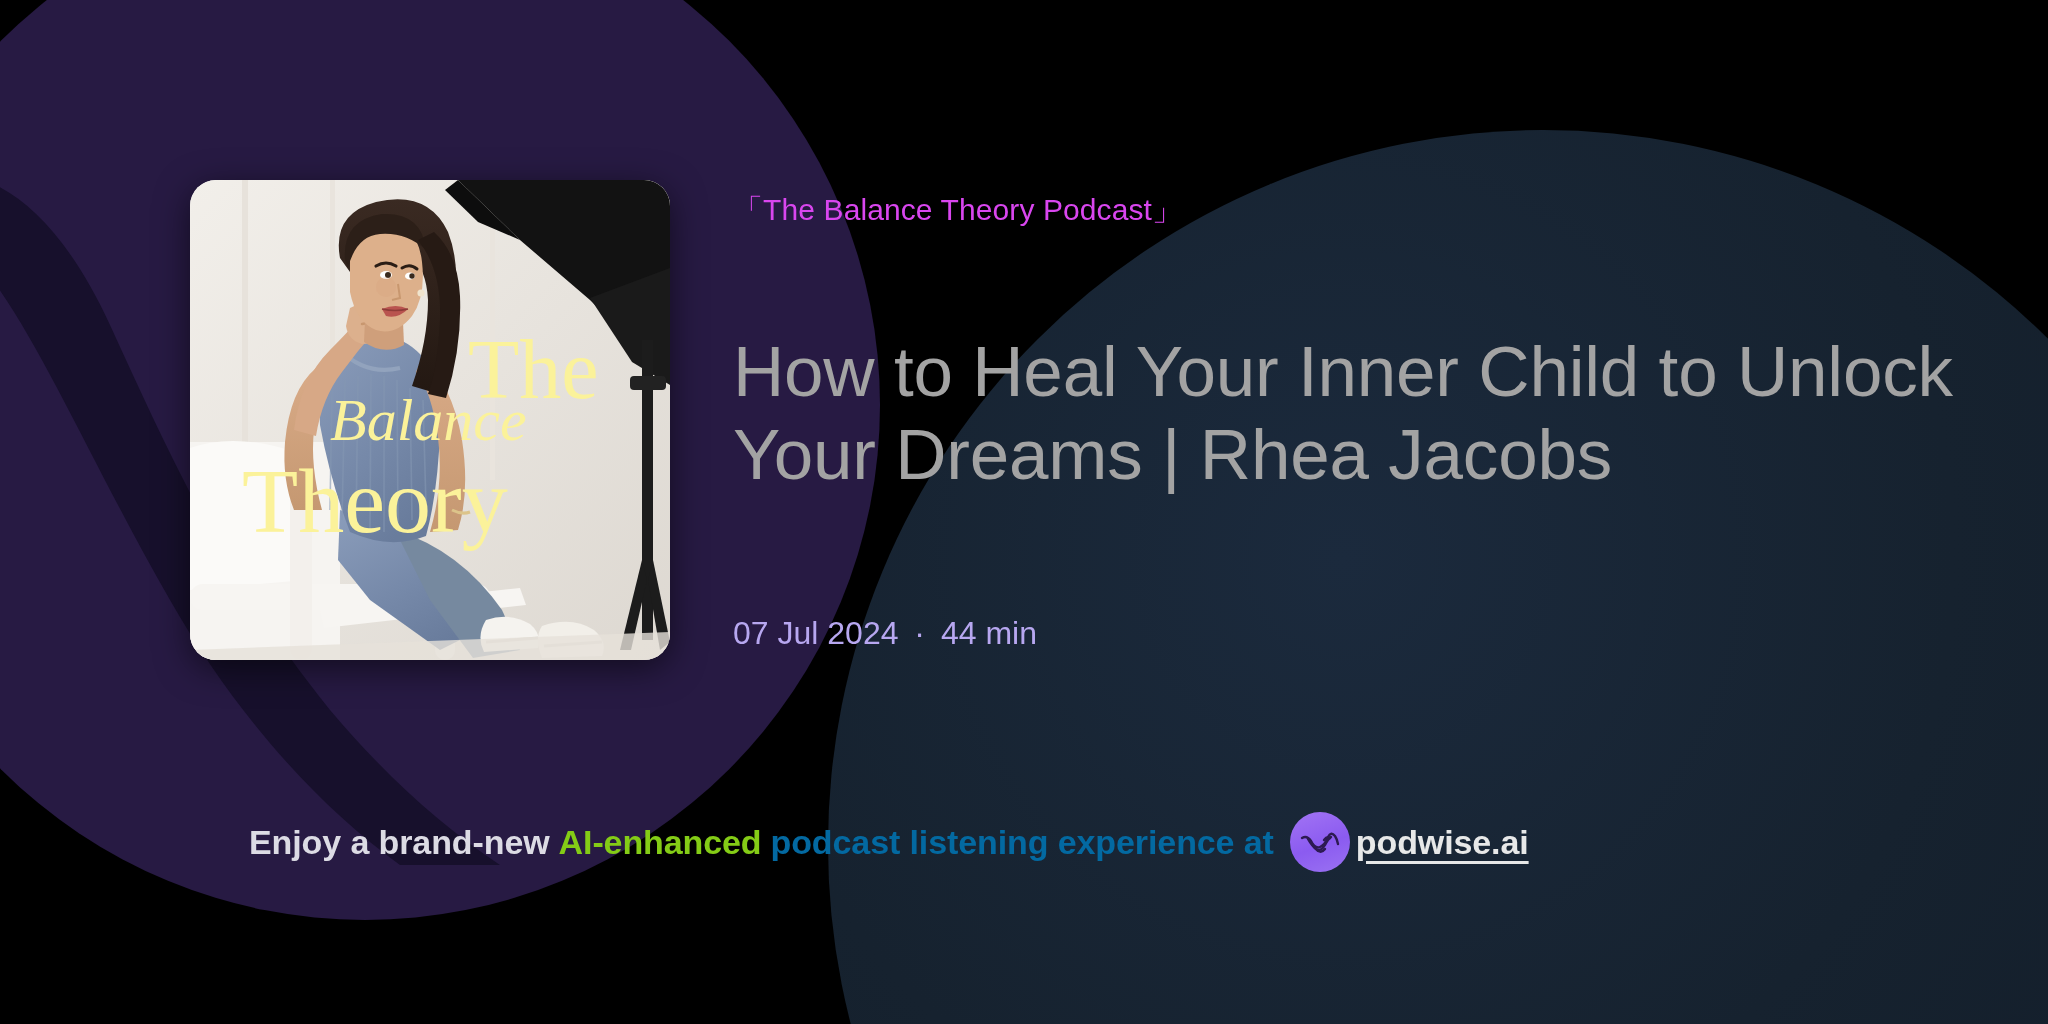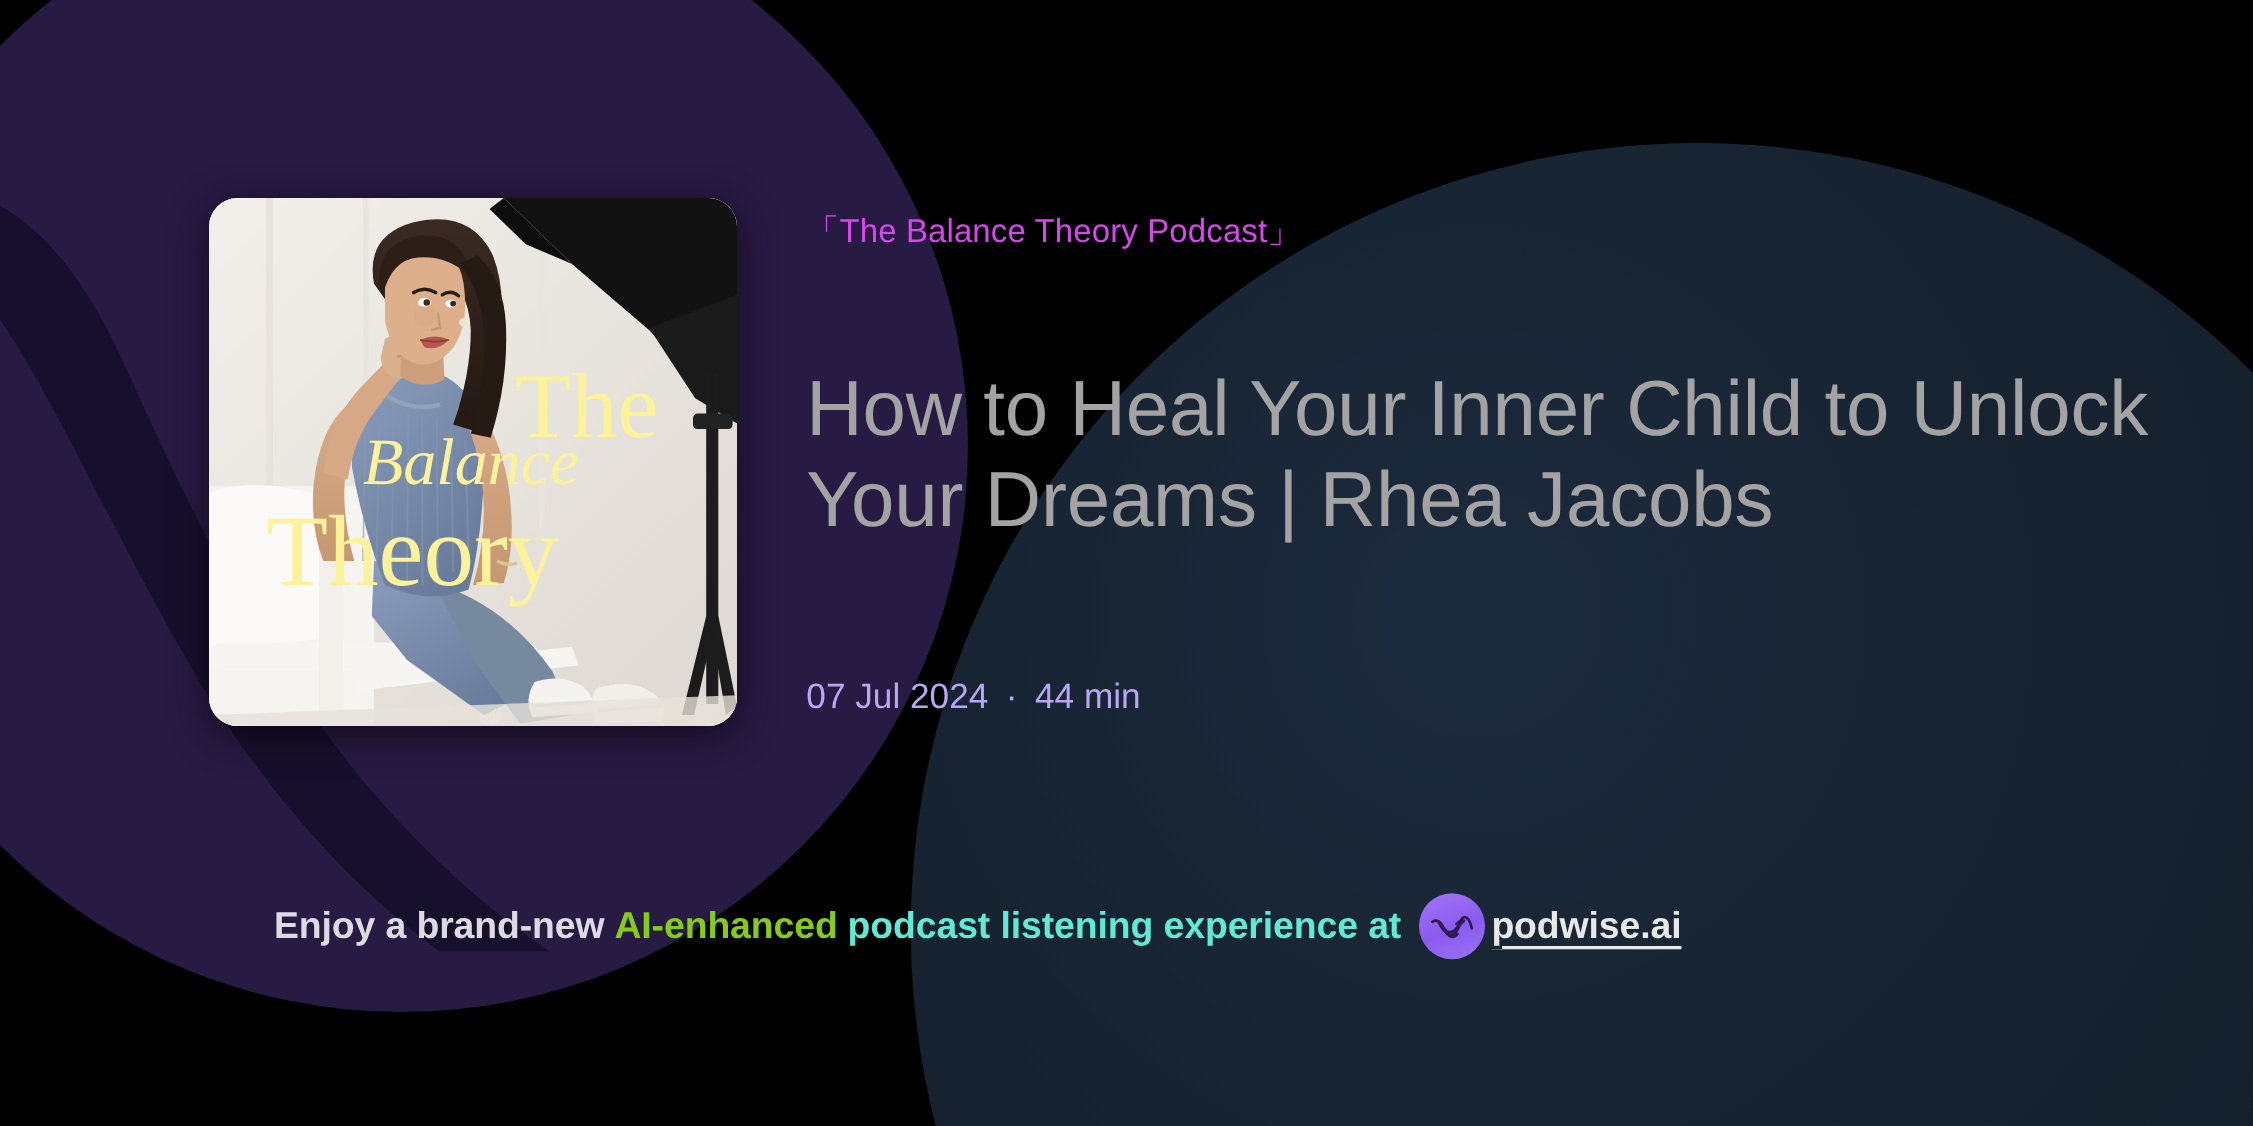--- a/index.html
+++ b/index.html
@@ -97,21 +97,21 @@
     display:flex;
     align-items:center;
     font-size:34px;
     font-weight:bold;
     letter-spacing:-0.1px;
     white-space:nowrap;
     margin-left:44px;
   }
   .f-plain   { color:#dcdbe4; }
   .f-accent  { color:#84cc16; }
-  .f-white   { color:#5eead4; }
+  .f-white   { color:#0369a1; }
   .f-space   { width:9px; display:inline-block; }
 
   .brand {
     display:inline-flex;
     align-items:center;
     margin-left:16px;
     justify-content:space-between;
   }
   .brand-logo {
     width:60px; height:60px;

